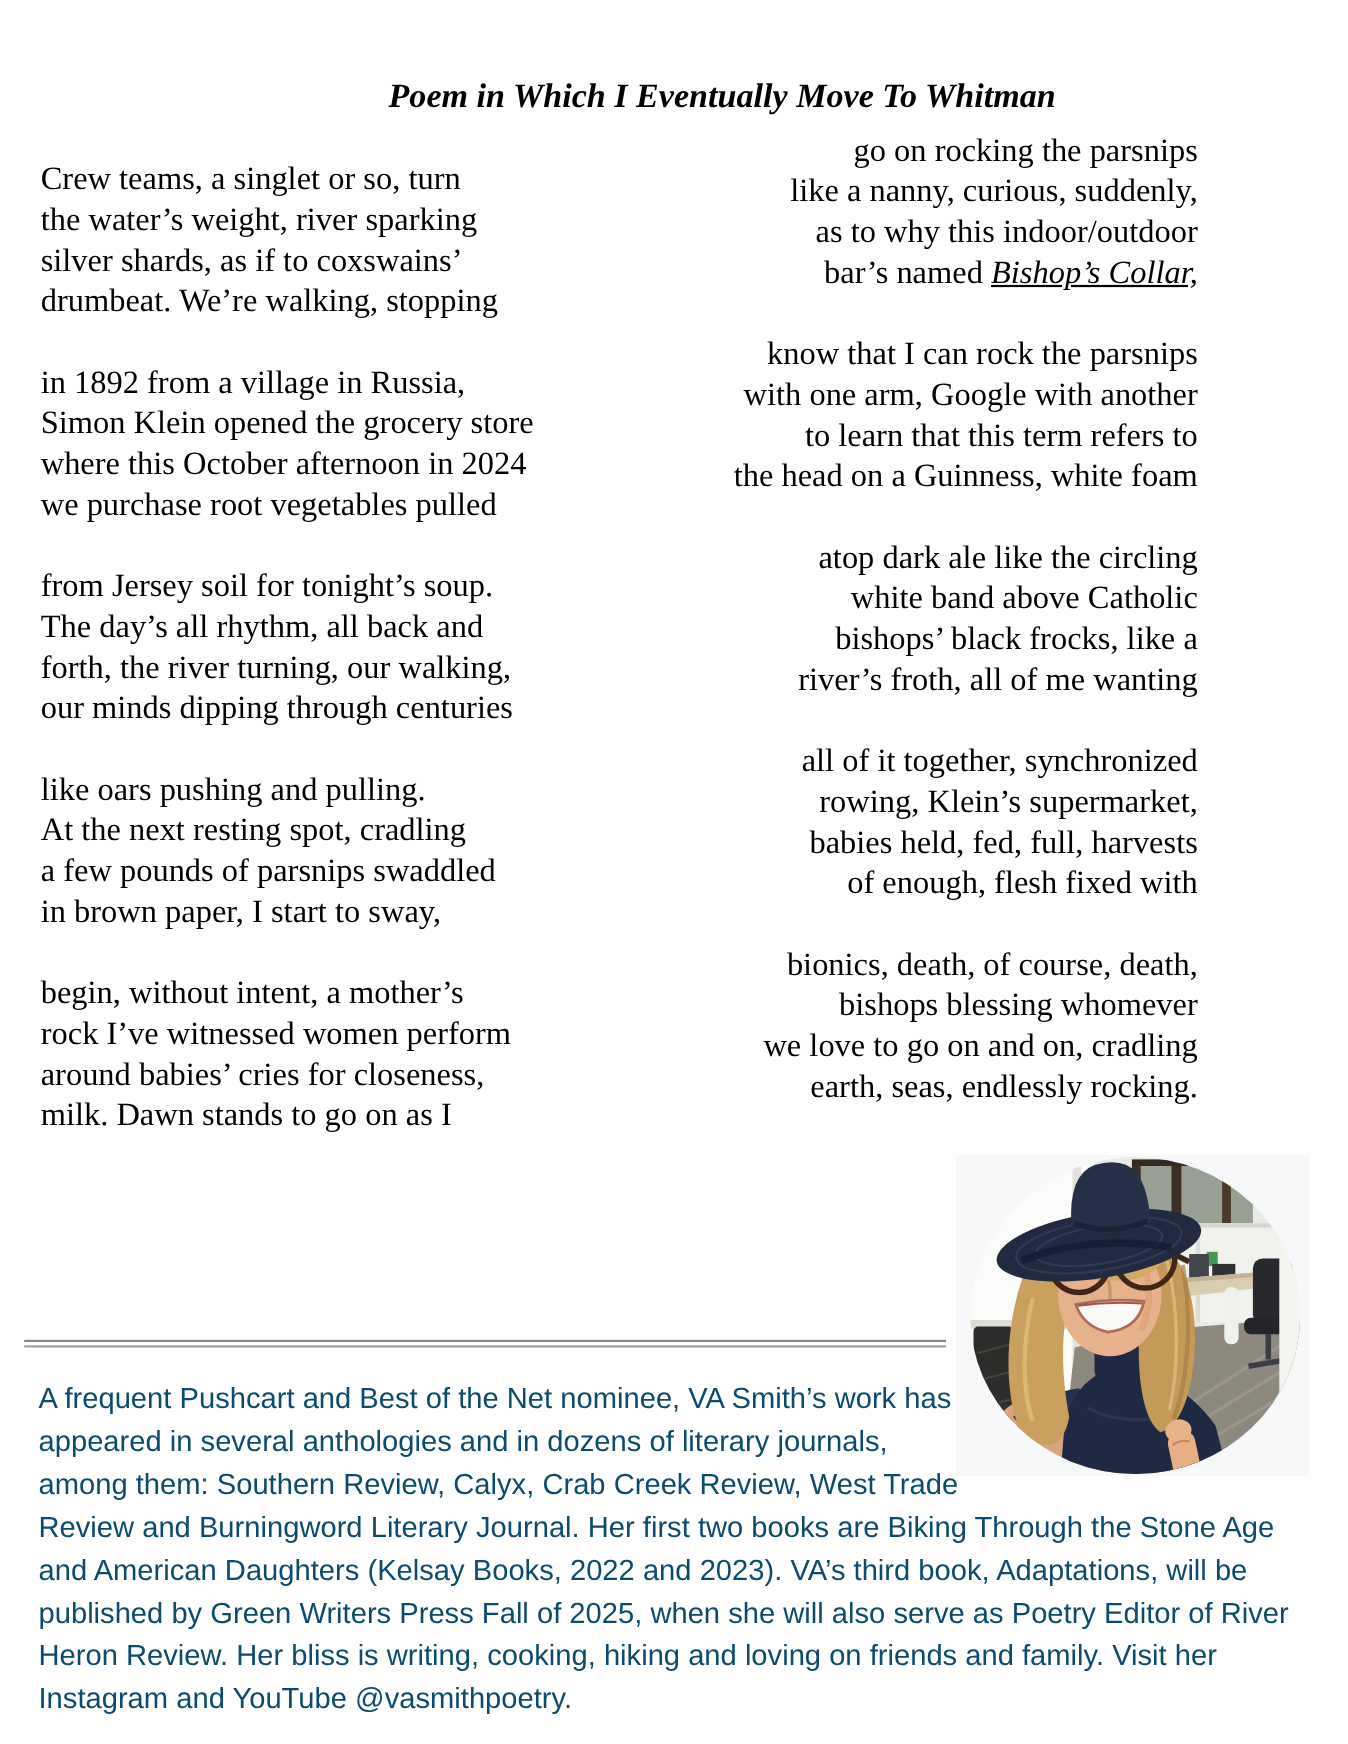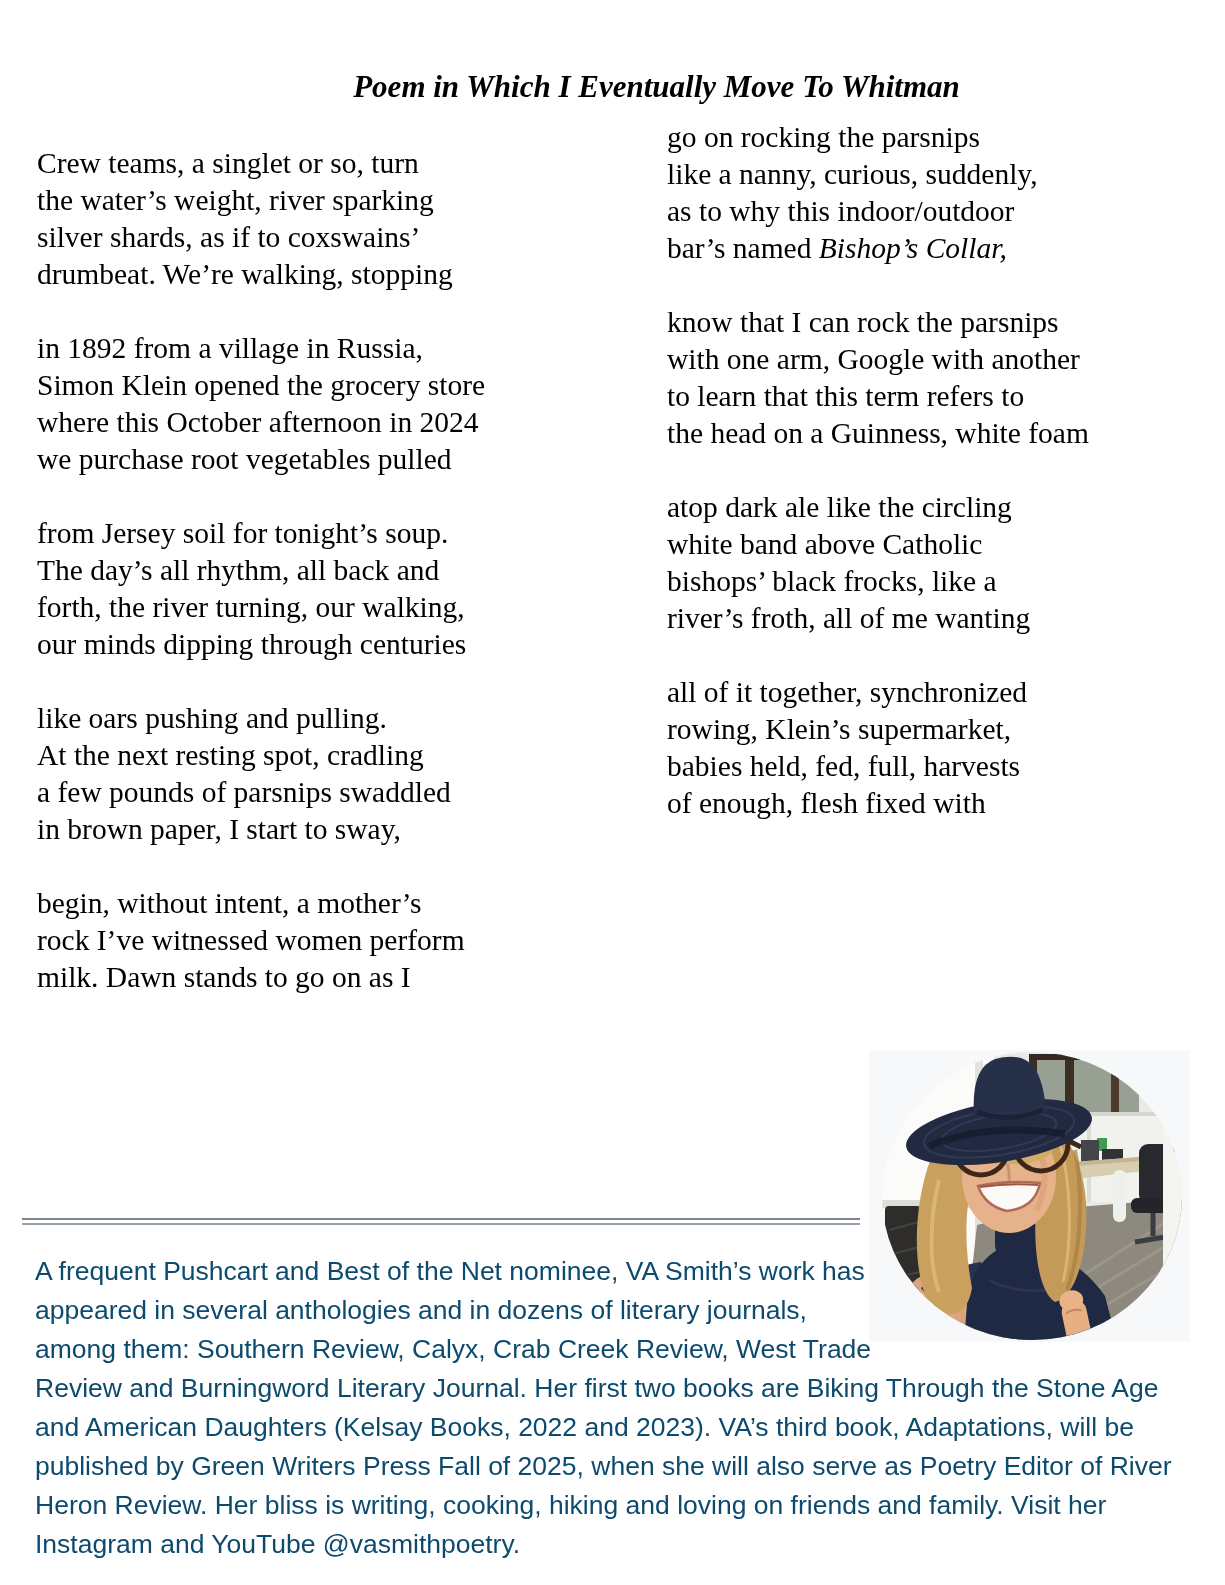--- a/index.html
+++ b/index.html
@@ -8,25 +8,25 @@
     font-family:"Liberation Serif", serif;color:#000;overflow:hidden;
   }
   .page{position:absolute;inset:0;background:#ffffff;}
   .poem-title{
     position:absolute;left:0;top:69px;width:1225px;text-align:center;
     font-family:"Liberation Serif", serif;font-style:italic;font-weight:bold;
     font-size:31px;line-height:36px;color:#000;padding-left:44px;
   }
   .col{position:absolute;font-size:29.5px;line-height:37px;white-space:nowrap;color:#000;}
   .col-left{left:37px;top:145px;}
-  .col-right{left:667px;top:119px;}
+  .col-right{left:667px;top:119px;text-align:right;}
   .stanza{margin:0 0 37px 0;padding:0;}
   .stanza:last-child{margin-bottom:0;}
   .line{height:37px;}
-  .it{font-style:italic;}
+  .it{font-style:italic;text-decoration:underline;}
   .divider{
     position:absolute;left:22px;top:1218px;width:838px;height:3px;
     border-top:2px solid #80868f;border-bottom:2px solid #9aa0a8;
   }
   .bio{
     position:absolute;left:35px;top:1252px;
     font-family:"Liberation Sans", sans-serif;font-size:26.5px;line-height:39px;
     color:#0c4a6e;white-space:nowrap;
   }
   .bio .bline{height:39px;}
@@ -64,20 +64,21 @@
     </div>
     <div class="stanza">
       <div class="line">like oars pushing and pulling.</div>
       <div class="line">At the next resting spot, cradling</div>
       <div class="line">a few pounds of parsnips swaddled</div>
       <div class="line">in brown paper, I start to sway,</div>
     </div>
     <div class="stanza">
       <div class="line">begin, without intent, a mother’s</div>
       <div class="line">rock I’ve witnessed women perform</div>
+      <div class="line">around babies’ cries for closeness,</div>
       <div class="line">milk. Dawn stands to go on as I</div>
     </div>
   </div>
 
   <div class="col col-right">
     <div class="stanza">
       <div class="line">go on rocking the parsnips</div>
       <div class="line">like a nanny, curious, suddenly,</div>
       <div class="line">as to why this indoor/outdoor</div>
       <div class="line"><span>bar’s named </span><span class="it">Bishop’s Collar,</span></div>
@@ -92,20 +93,26 @@
       <div class="line">atop dark ale like the circling</div>
       <div class="line">white band above Catholic</div>
       <div class="line">bishops’ black frocks, like a</div>
       <div class="line">river’s froth, all of me wanting</div>
     </div>
     <div class="stanza">
       <div class="line">all of it together, synchronized</div>
       <div class="line">rowing, Klein’s supermarket,</div>
       <div class="line">babies held, fed, full, harvests</div>
       <div class="line">of enough, flesh fixed with</div>
+    </div>
+    <div class="stanza">
+      <div class="line">bionics, death, of course, death,</div>
+      <div class="line">bishops blessing whomever</div>
+      <div class="line">we love to go on and on, cradling</div>
+      <div class="line">earth, seas, endlessly rocking.</div>
     </div>
   </div>
 
   <div class="divider"></div>
 
   <div class="photo-box">
     <svg viewBox="0 0 321 292" xmlns="http://www.w3.org/2000/svg">
       <defs>
         <clipPath id="circ">
             <ellipse cx="163" cy="146" rx="150" ry="144"></ellipse>

